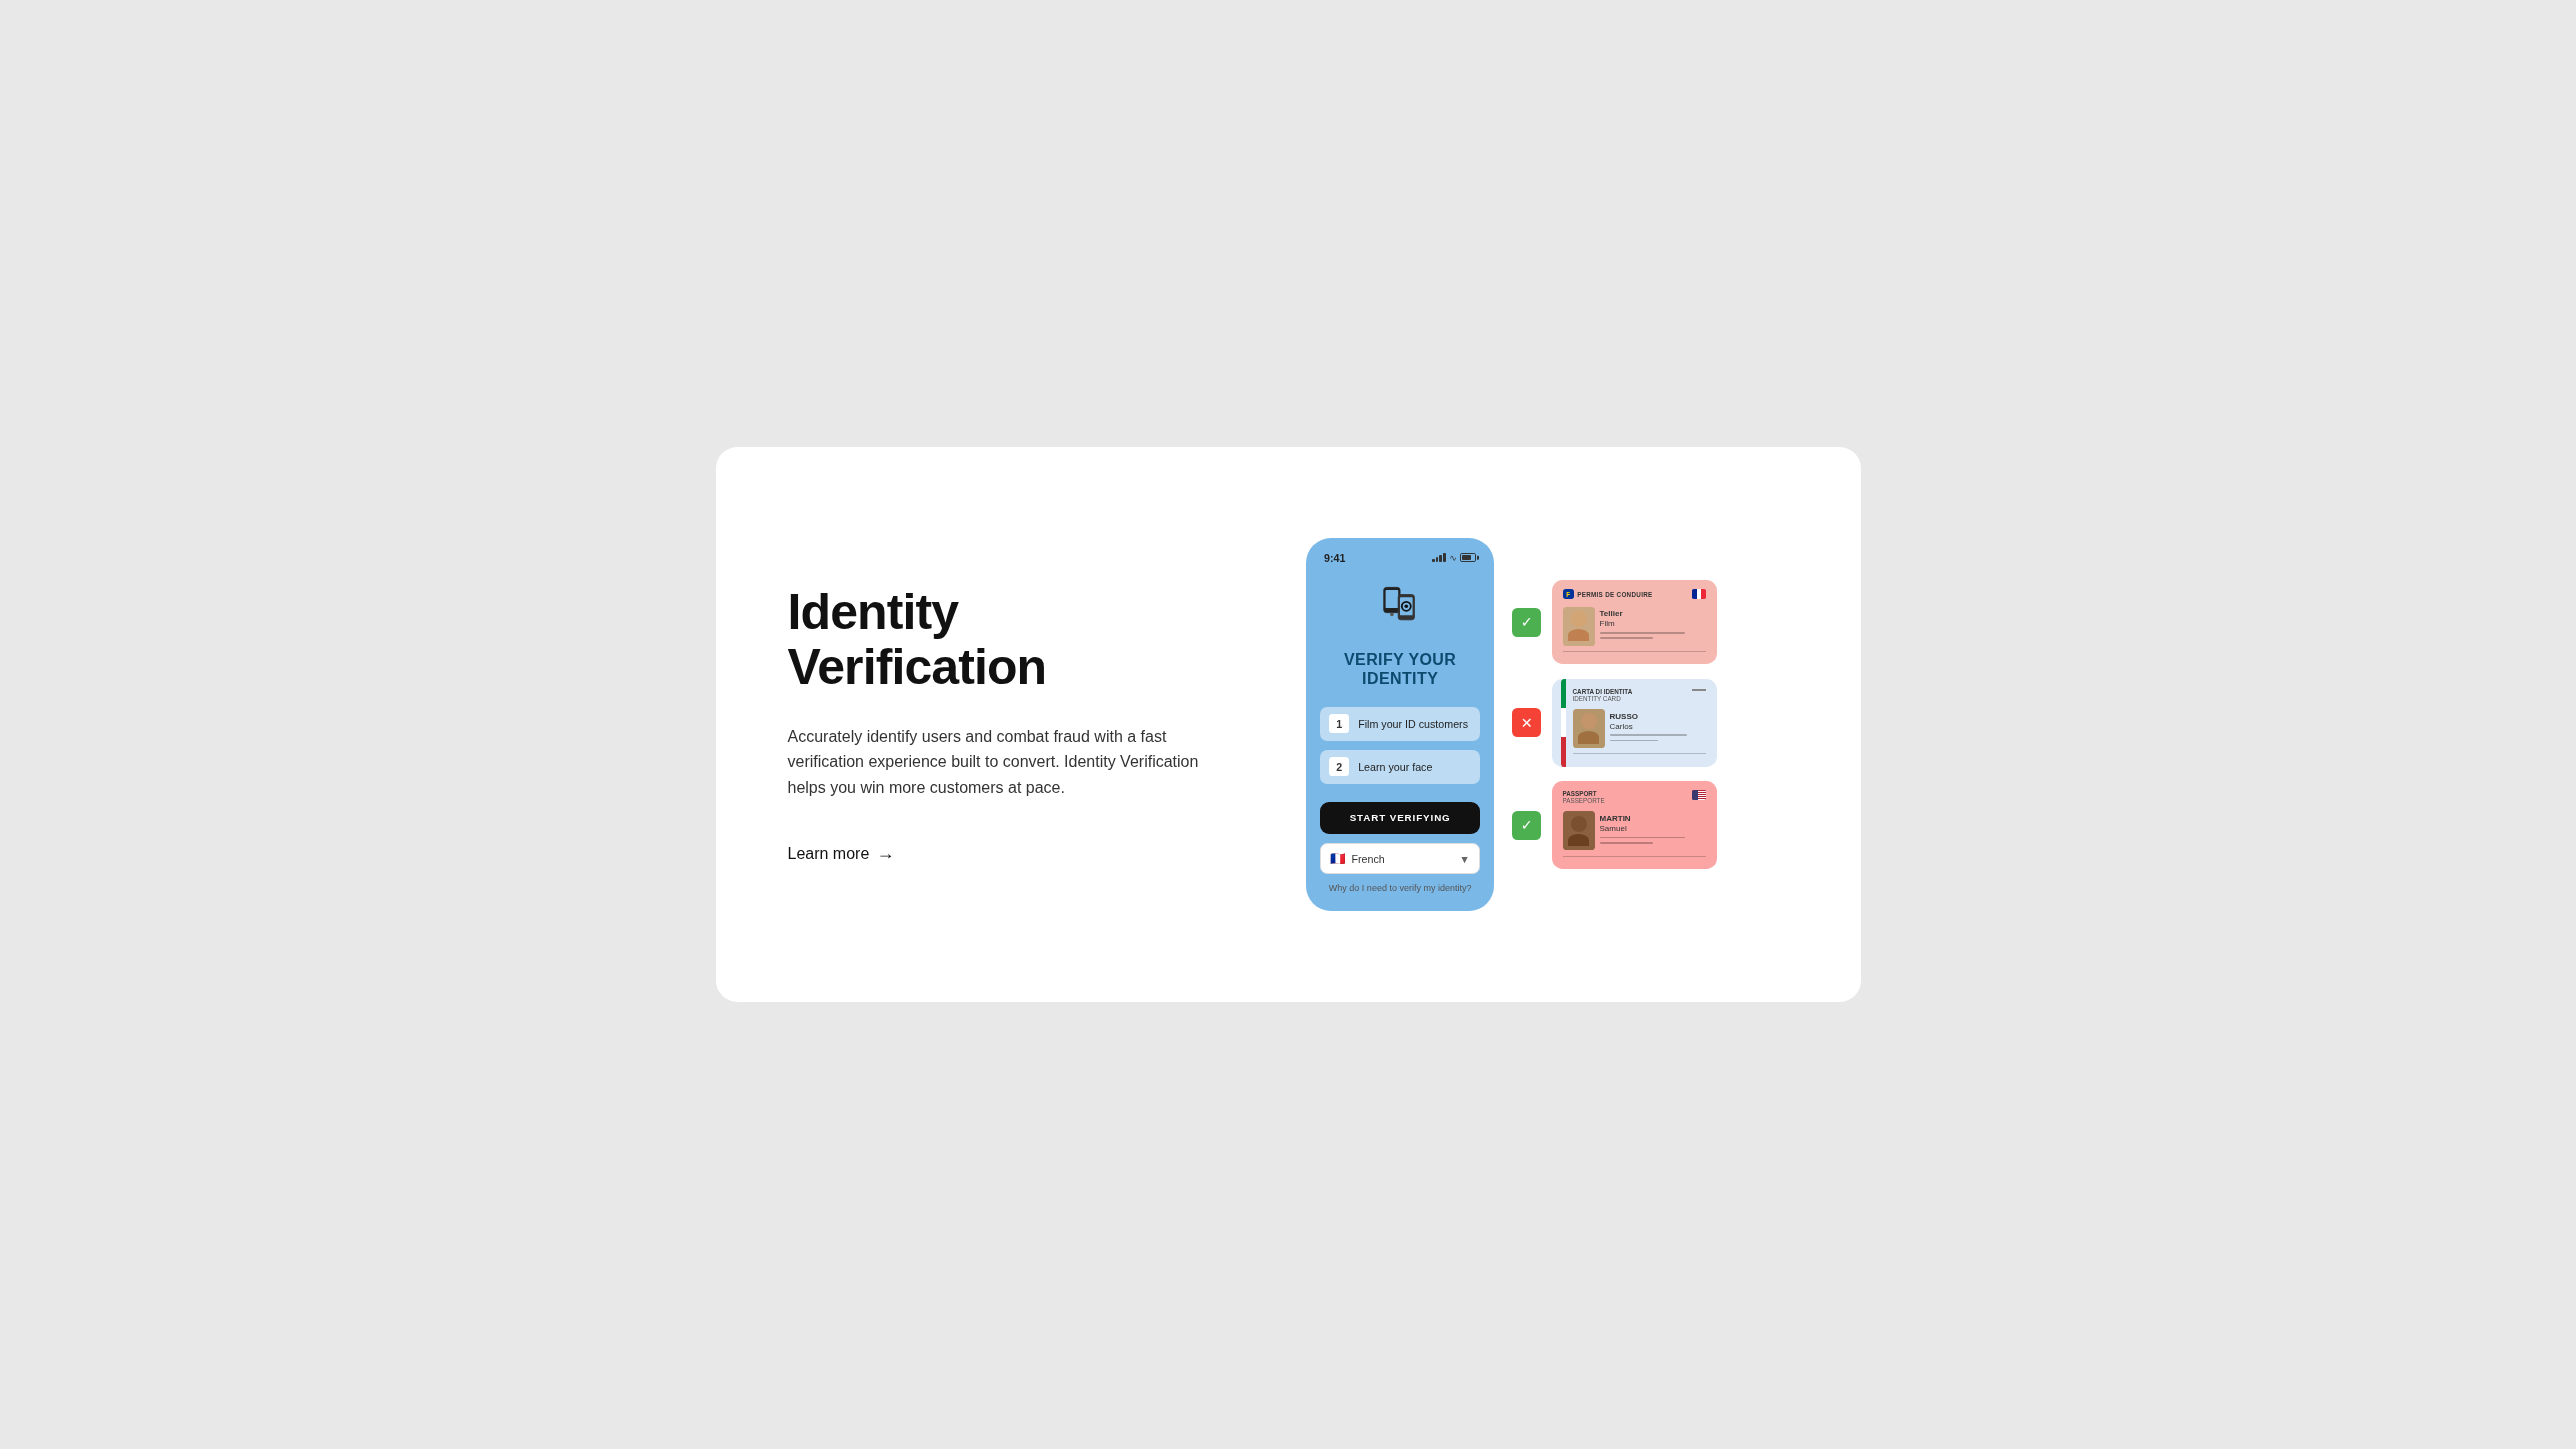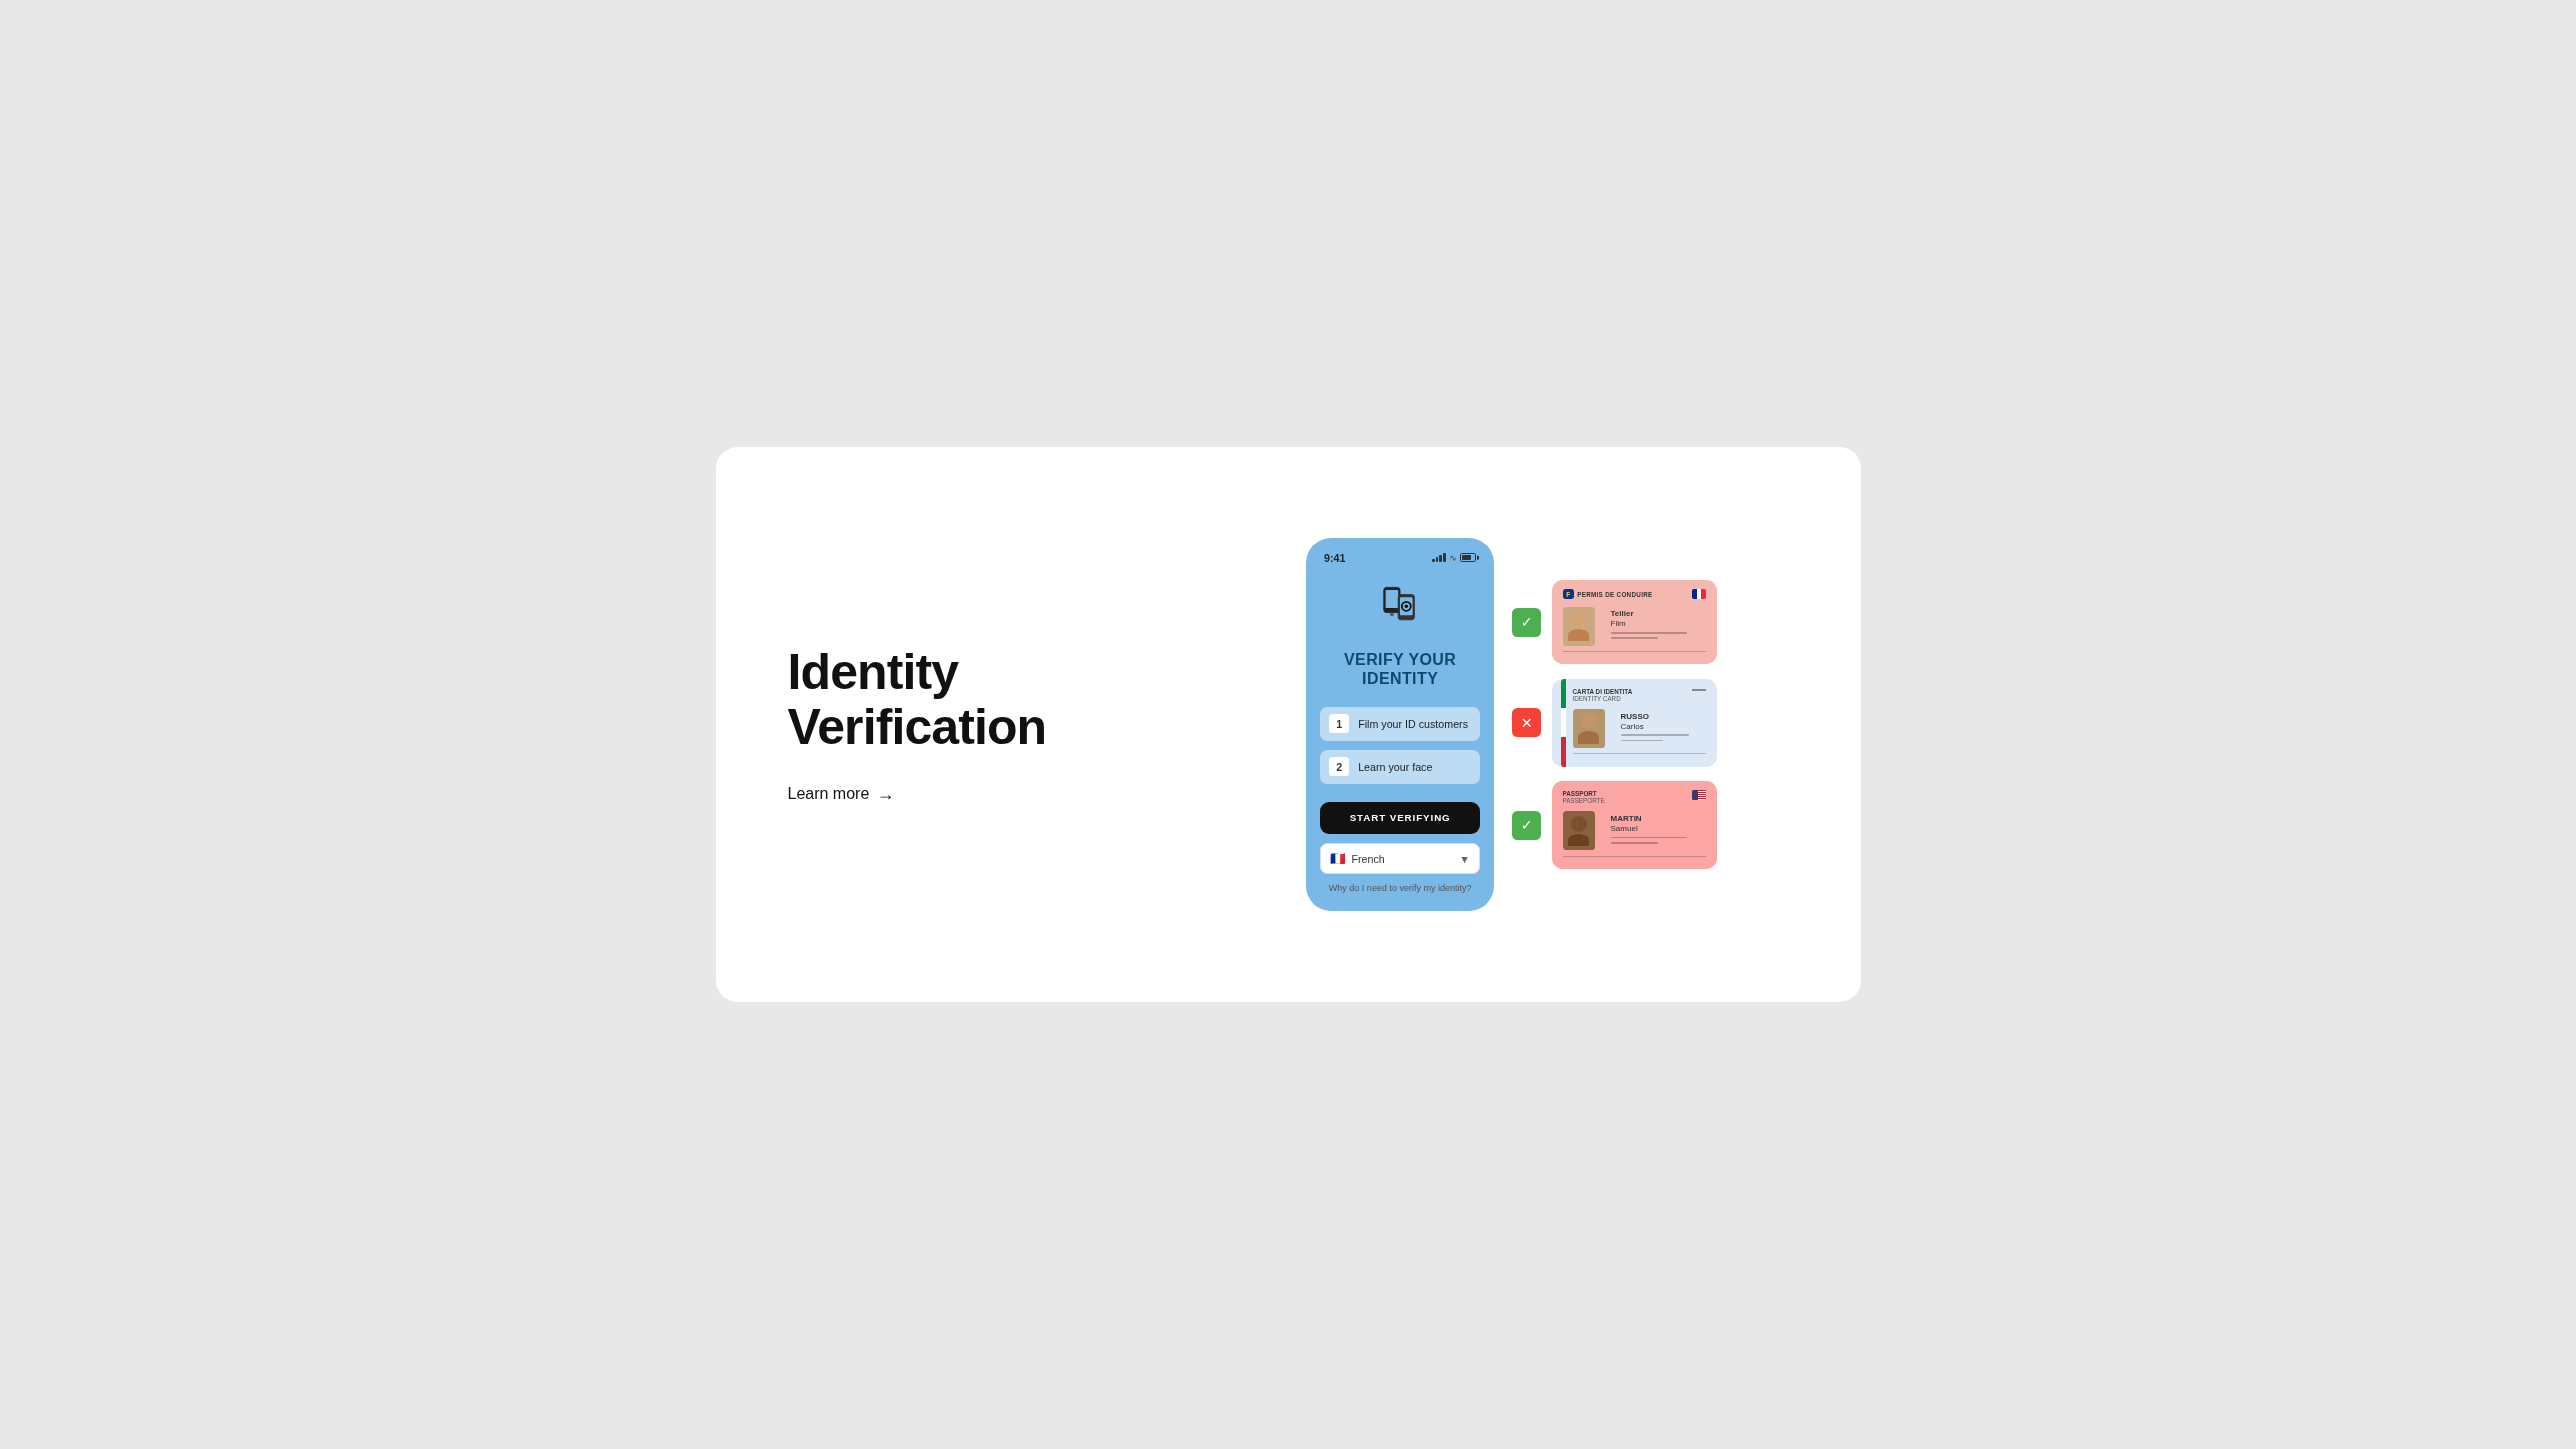--- a/index.html
+++ b/index.html
@@ -269,21 +269,21 @@
       background: #fca5a5;
     }
     .id-card-header {
       display: flex;
       justify-content: space-between;
       align-items: flex-start;
       margin-bottom: 7.2px;
     }
     .id-card-body {
       display: flex;
-      gap: 16px;
+      gap: 5px;
       align-items: center;
     }
     .id-photo {
       width: 32px;
       height: 39px;
       border-radius: 3.6px;
       background: #c9a882;
       overflow: hidden;
       flex-shrink: 0;
     }
@@ -357,20 +357,21 @@
 </head>
 <body>
 
 <div class="card">
 
   <div class="left-section">
     <h1 class="page-title">
       <span>Identity</span><br>
       <span>Verification</span>
     </h1>
+    <p class="page-description">Accurately identify users and combat fraud with a fast verification experience built to convert. Identity Verification helps you win more customers at pace.</p>
     <a class="learn-more-link">
       <span>Learn more</span>
       <span class="arrow">→</span>
     </a>
   </div>
 
   <div class="right-section">
 
     <div class="phone-mockup">
       <div class="phone-status-bar">

